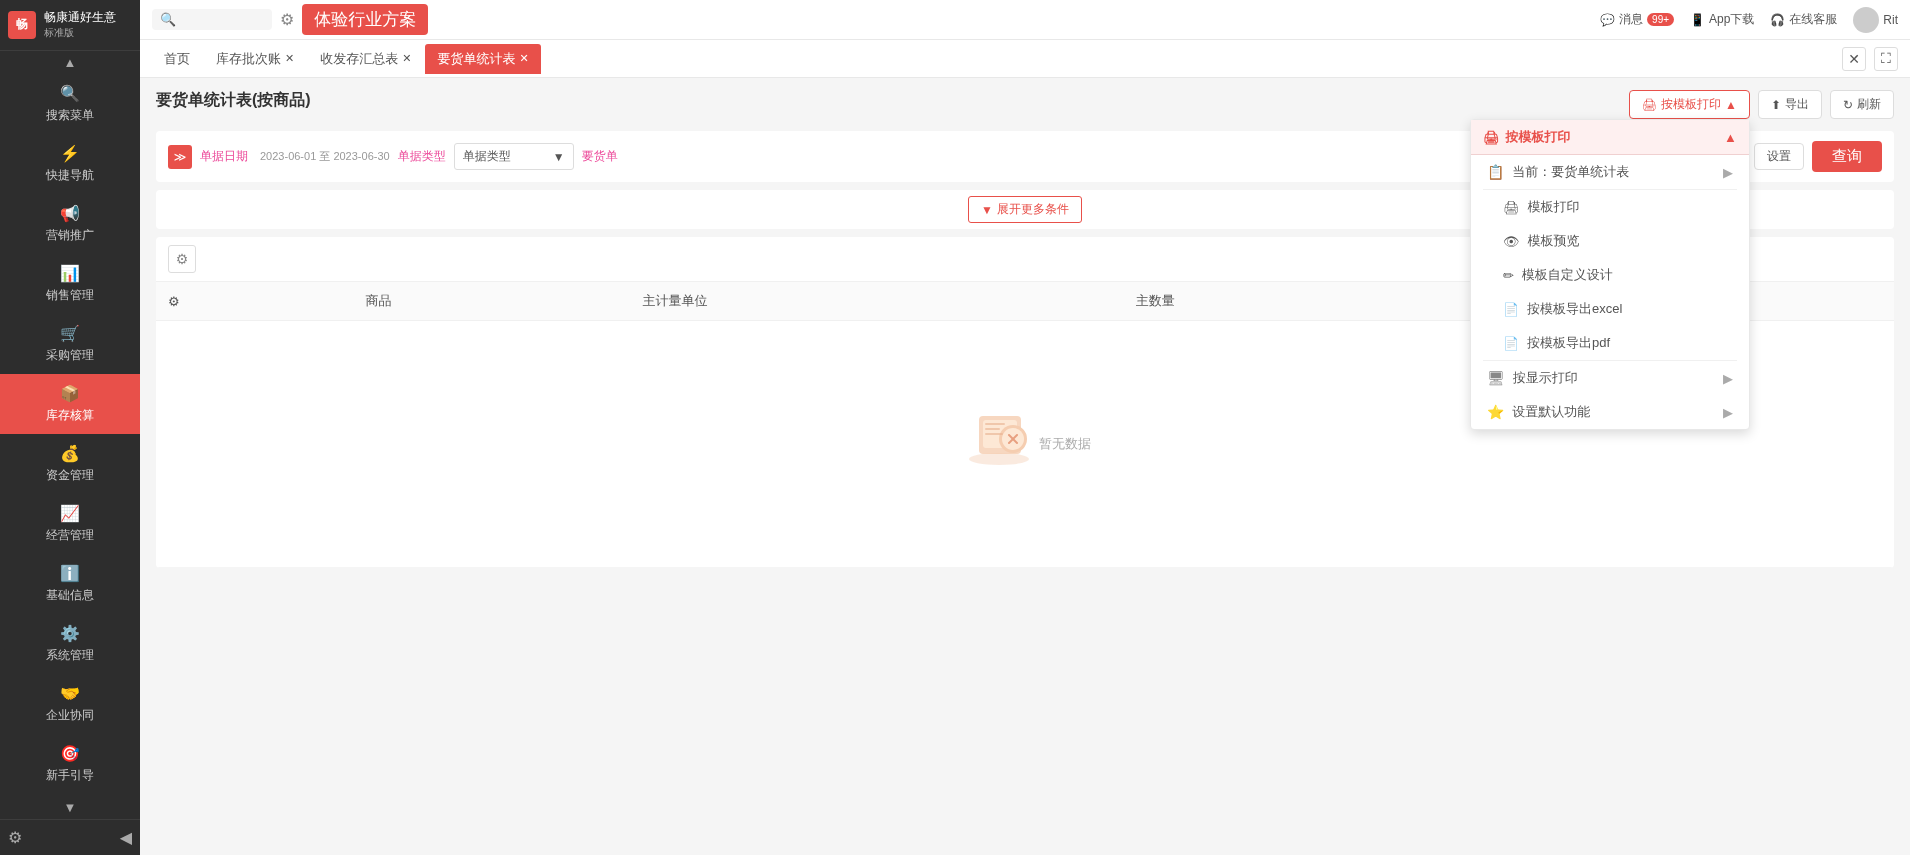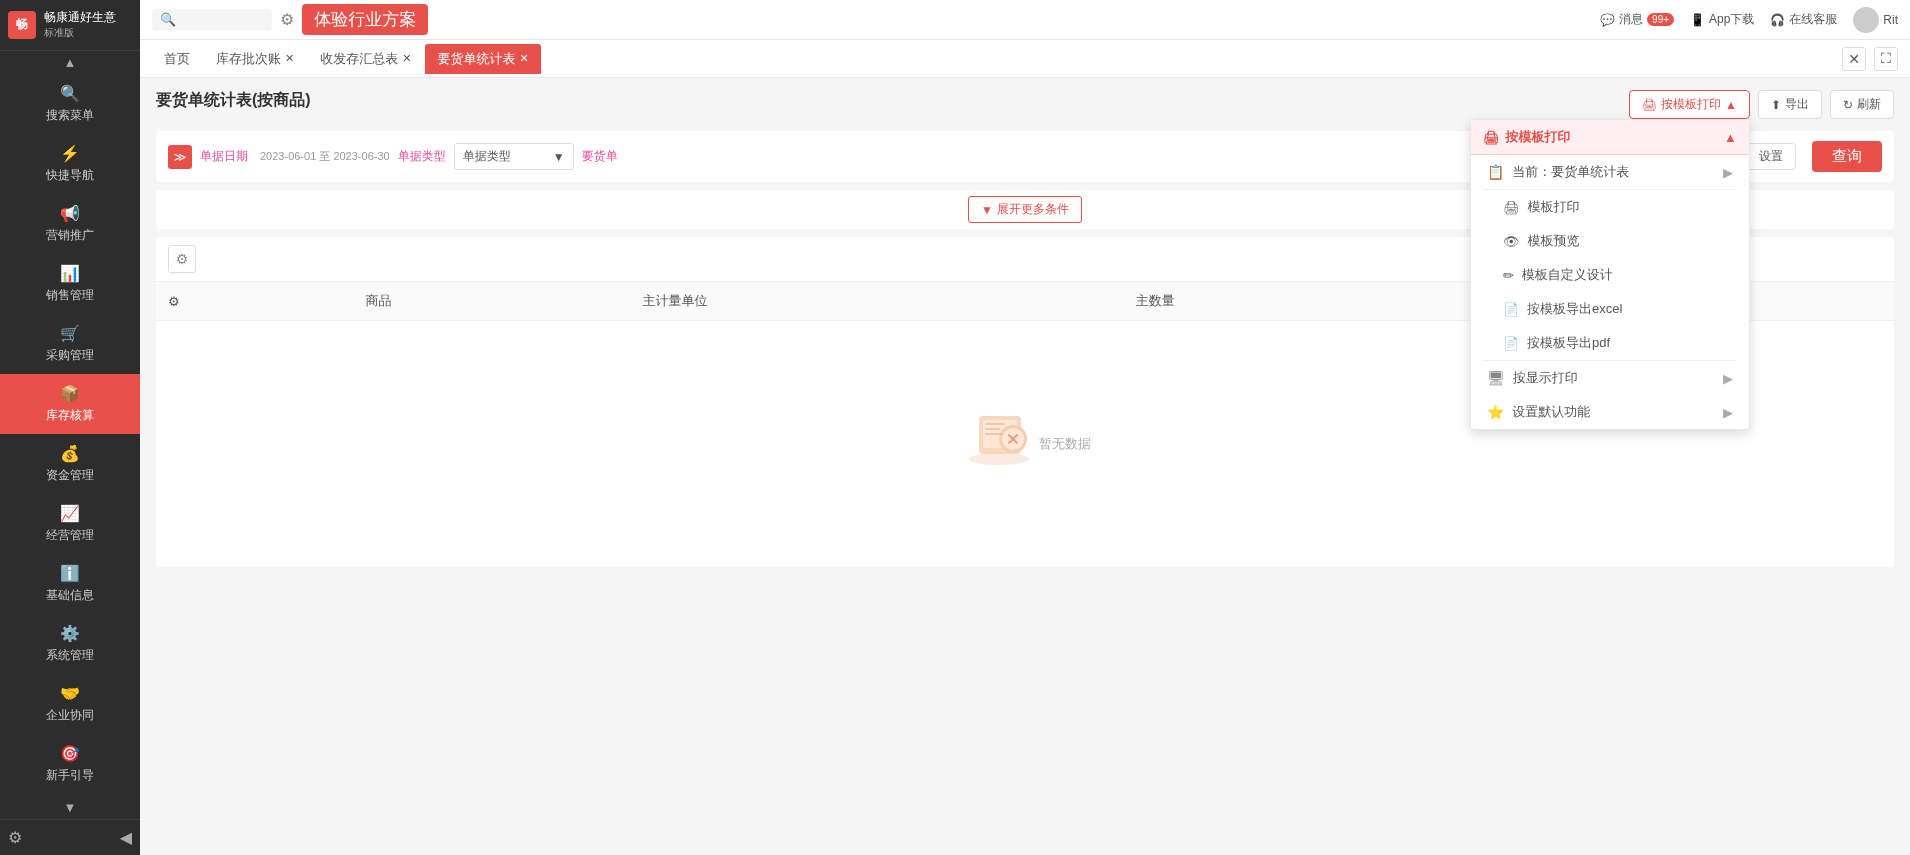--- a/index.html
+++ b/index.html
@@ -510,21 +510,21 @@
       <span class="filter-label">单据类型</span>
       <div class="filter-select">
         <span>单据类型</span>
         <span class="arrow">▼</span>
       </div>
 
       <span class="filter-label">要货单</span>
 
       <div style="flex:1;display:flex;justify-content:space-between;align-items:center;">
         <div style="flex:1;"></div>
-        <div style="display:flex;gap:16px;align-items:center;">
+        <div style="display:flex;gap:8px;align-items:center;">
           <span style="color:#aaa;font-size:16px;cursor:pointer;">⋯</span>
           <button class="settings-btn">设置</button>
           <button class="query-btn">查询</button>
         </div>
       </div>
     </div>
 
     <div style="background:#fff;border-radius:4px;margin-bottom:8px;padding:6px 12px;display:flex;justify-content:center;">
       <div class="expand-more-btn">
         <span>▼</span>

